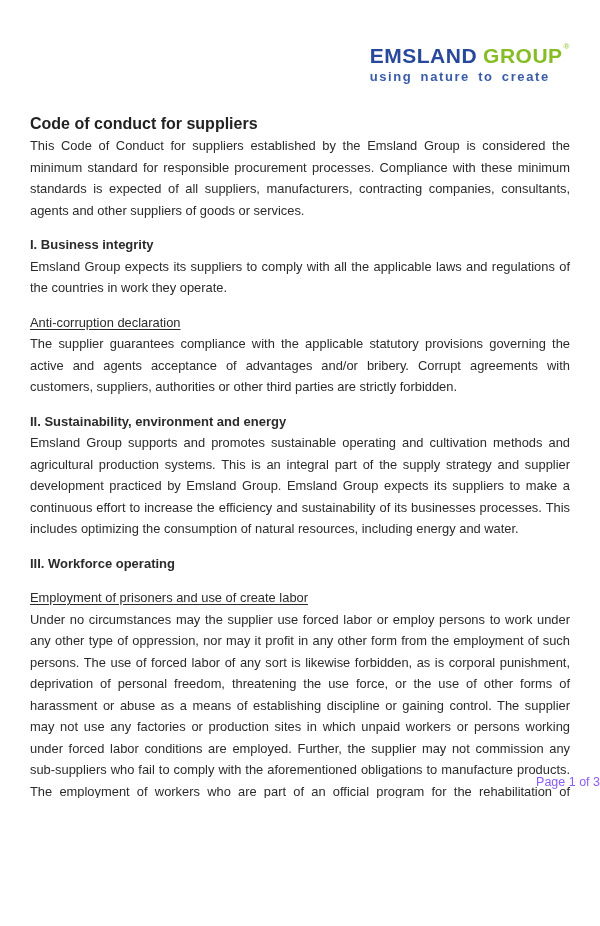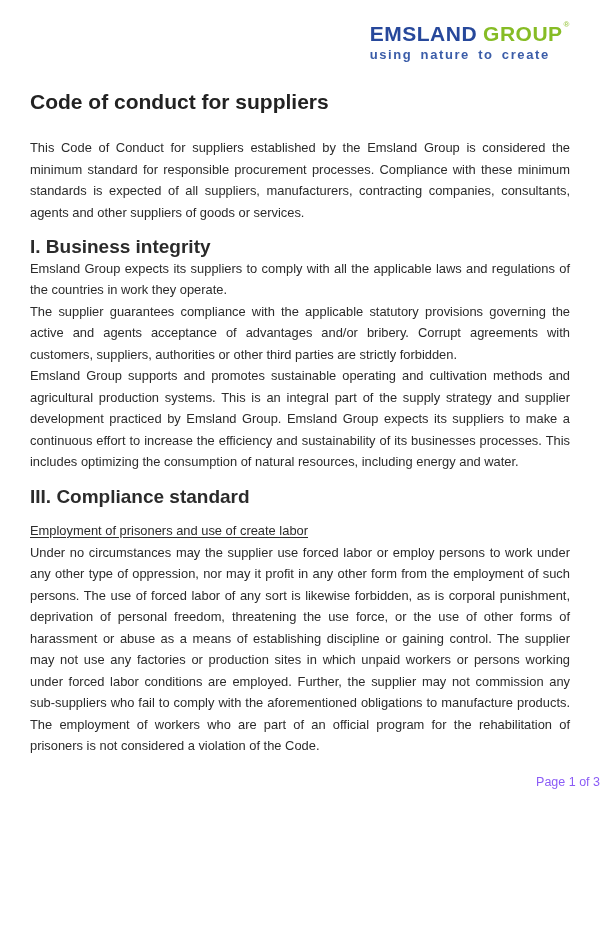--- a/index.html
+++ b/index.html
@@ -4,21 +4,21 @@
 <style>
   * { margin: 0; padding: 0; box-sizing: border-box; }
   html, body { background: #ffffff; }
   body { font-family: "Liberation Sans", sans-serif; }
 
   .page {
     position: relative;
     width: 600px;
     height: 798px;
     background: #ffffff;
-    padding: 23px 30px 0 30px;
+    padding: 45px 30px 0 30px;
     color: #2b2b2b;
     overflow: hidden;
   }
 
   
   .logo-row { display: flex; justify-content: flex-end; }
   .logo-inner { text-align: left; line-height: 1; }
   .logo-main { font-weight: bold; font-size: 21px; letter-spacing: 0.5px; white-space: nowrap; }
   .logo-emsland { color: #27489B; }
   .logo-group { color: #86BC25; margin-left: 6px; }
@@ -29,37 +29,37 @@
     font-weight: bold;
     margin-top: 4px;
     letter-spacing: 1.6px;
     word-spacing: 3px;
     white-space: nowrap;
   }
 
   
   .title {
     margin-top: 30px;
-    font-size: 21px;
+    font-size: 16px;
     line-height: 22px;
     font-weight: bold;
     color: #222222;
   }
 
   .body {
     font-size: 12.9px;
     line-height: 21.5px;
     text-align: justify;
     color: #2b2b2b;
   }
-  .intro { margin-top: 24px; }
+  .intro { margin-top: 0; }
 
   .section-heading {
     margin-top: 13px;
-    font-size: 19px;
+    font-size: 13px;
     line-height: 21.5px;
     font-weight: bold;
     color: #2b2b2b;
   }
   .after-heading { margin-top: 0; }
 
   .subheading {
     margin-top: 13px;
     font-size: 12.9px;
     line-height: 21.5px;
@@ -94,24 +94,26 @@
   </header>
 
   <h1 class="title">Code of conduct for suppliers</h1>
 
   <p class="body intro">This Code of Conduct for suppliers established by the Emsland Group is considered the minimum standard for responsible procurement processes. Compliance with these minimum standards is expected of all suppliers, manufacturers, contracting companies, consultants, agents and other suppliers of goods or services.</p>
 
   <h2 class="section-heading">I. Business integrity</h2>
 
   <p class="body">Emsland Group expects its suppliers to comply with all the applicable laws and regulations of the countries in work they operate.</p>
 
+  <h3 class="subheading">Anti-corruption declaration</h3>
   <p class="body">The supplier guarantees compliance with the applicable statutory provisions governing the active and agents acceptance of advantages and/or bribery. Corrupt agreements with customers, suppliers, authorities or other third parties are strictly forbidden.</p>
 
+  <h2 class="section-heading">II. Sustainability, environment and energy</h2>
   <p class="body after-heading">Emsland Group supports and promotes sustainable operating and cultivation methods and agricultural production systems. This is an integral part of the supply strategy and supplier development practiced by Emsland Group. Emsland Group expects its suppliers to make a continuous effort to increase the efficiency and sustainability of its businesses processes. This includes optimizing the consumption of natural resources, including energy and water.</p>
 
-  <h2 class="section-heading">III. Compliance standard</h2>
+  <h2 class="section-heading">III. Workforce operating</h2>
 
   <h3 class="subheading">Employment of prisoners and use of create labor</h3>
   <p class="body">Under no circumstances may the supplier use forced labor or employ persons to work under any other type of oppression, nor may it profit in any other form from the employment of such persons. The use of forced labor of any sort is likewise forbidden, as is corporal punishment, deprivation of personal freedom, threatening the use force, or the use of other forms of harassment or abuse as a means of establishing discipline or gaining control. The supplier may not use any factories or production sites in which unpaid workers or persons working under forced labor conditions are employed. Further, the supplier may not commission any sub-suppliers who fail to comply with the aforementioned obligations to manufacture products. The employment of workers who are part of an official program for the rehabilitation of prisoners is not considered a violation of the Code.</p>
 
   <footer class="page-footer">Page 1 of 3</footer>
 
 </div>
 
 </body></html>

